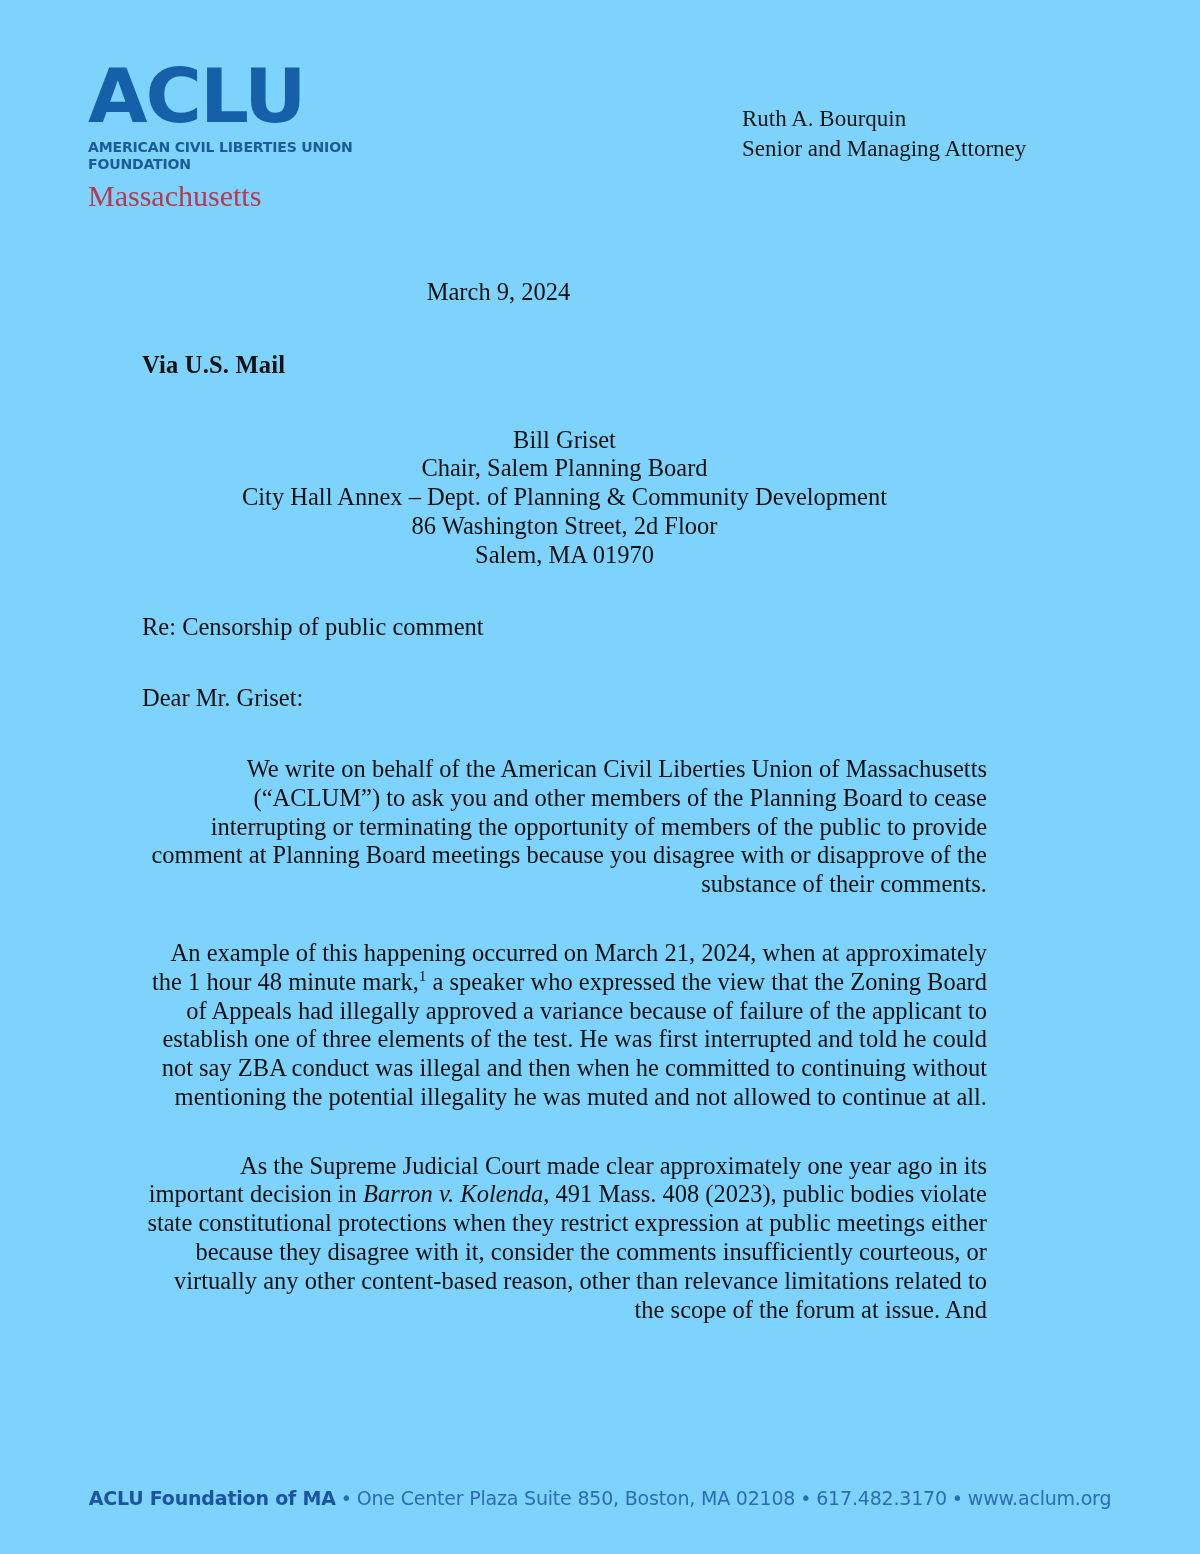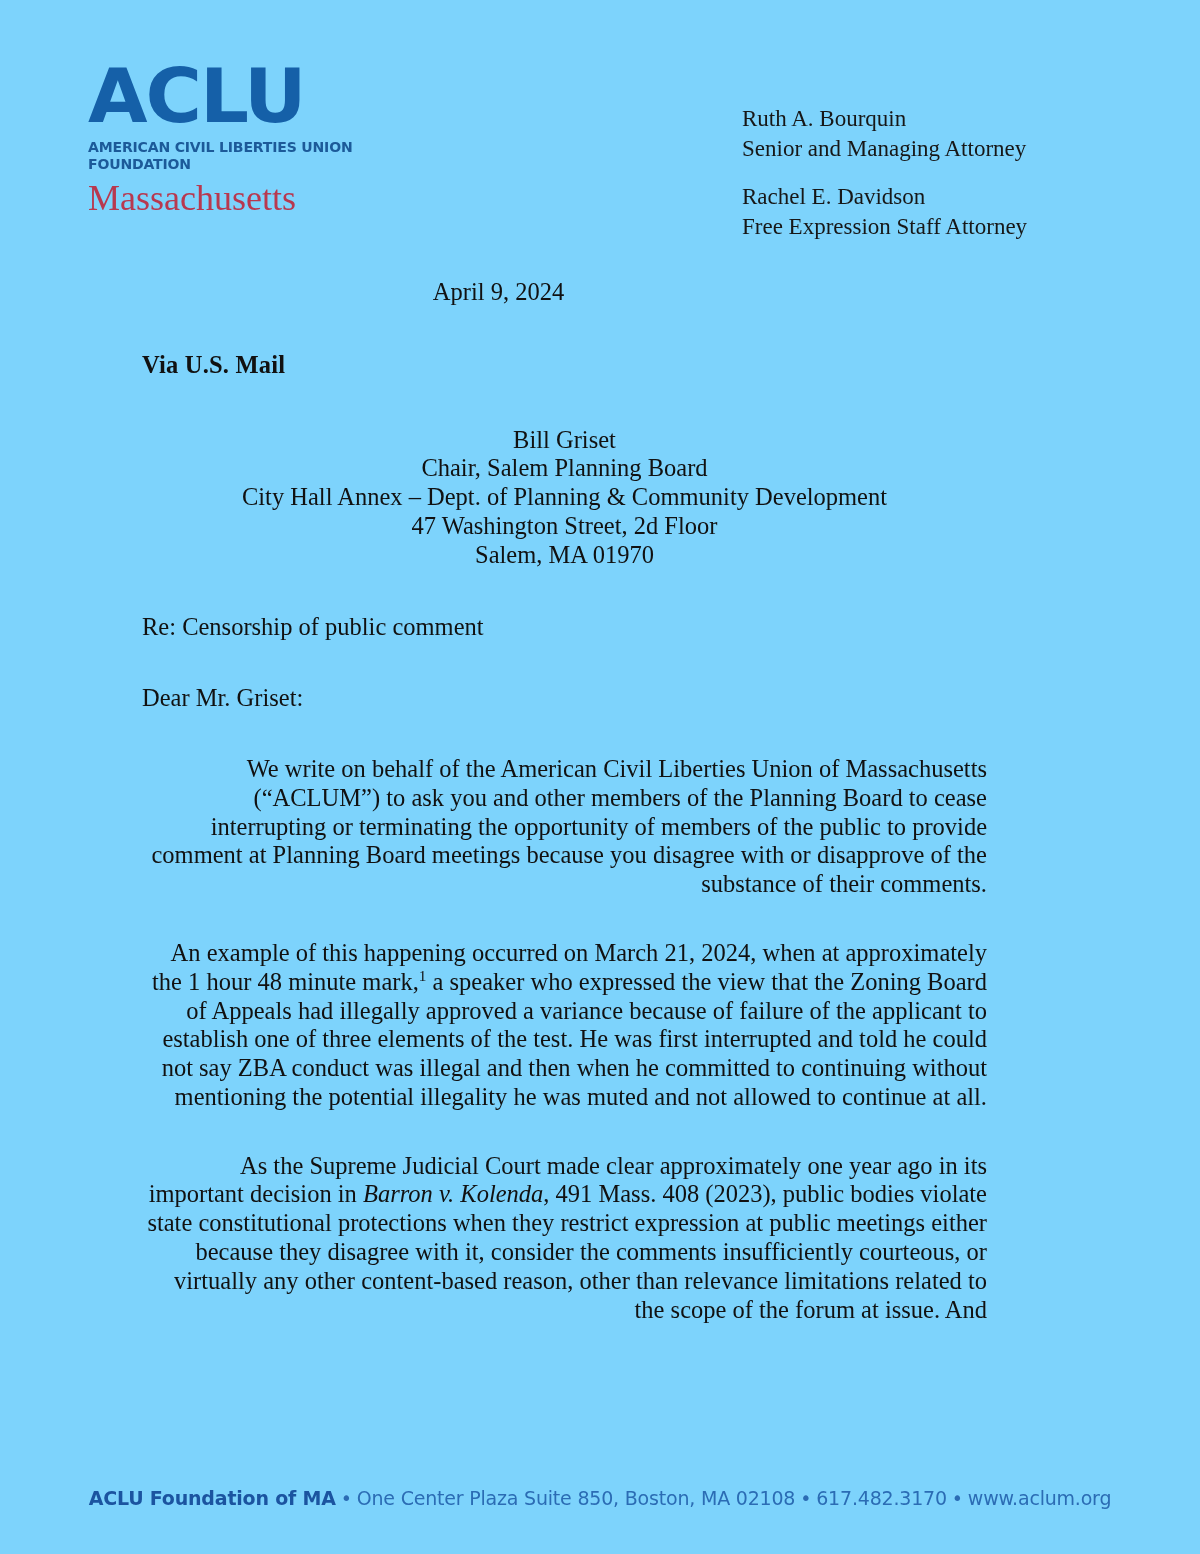--- a/index.html
+++ b/index.html
@@ -45,21 +45,21 @@
     font-size: 14.5px;
     line-height: 1.18;
     letter-spacing: -0.2px;
     color: #1c5a99;
     margin-top: 9px;
     transform: scaleX(0.97);
     transform-origin: left center;
   }
   .logo-state {
     font-family: "Liberation Serif", "DejaVu Serif", serif;
-    font-size: 36px;
+    font-size: 30px;
     line-height: 1.05;
     color: #b8384f;
     margin-top: 7px;
   }
 
   
   .attorneys {
     position: absolute;
     left: 722px;
     top: 104px;
@@ -174,37 +174,33 @@
       <div>FOUNDATION</div>
     </div>
     <div class="logo-state">Massachusetts</div>
   </div>
 
   <div class="attorneys">
     <div class="grp">
       <div>Ruth A. Bourquin</div>
       <div>Senior and Managing Attorney</div>
     </div>
-    <div class="grp">
-      <div>Rachel E. Davidson</div>
-      <div>Free Expression Staff Attorney</div>
-    </div>
   </div>
 
   <div class="body-col">
 
-    <div class="date-line">April 9, 2024</div>
+    <div class="date-line">March 9, 2024</div>
 
     <div class="via-mail">Via U.S. Mail</div>
 
     <div class="address-block">
       <div>Bill Griset</div>
       <div>Chair, Salem Planning Board</div>
       <div>City Hall Annex – Dept. of Planning &amp; Community Development</div>
-      <div>47 Washington Street, 2d Floor</div>
+      <div>86 Washington Street, 2d Floor</div>
       <div>Salem, MA 01970</div>
     </div>
 
     <div class="re-line">Re: Censorship of public comment</div>
 
     <div class="salutation">Dear Mr. Griset:</div>
 
     <p class="para">We write on behalf of the American Civil Liberties Union of Massachusetts (“ACLUM”) to ask you and other members of the Planning Board to cease interrupting or terminating the opportunity of members of the public to provide comment at Planning Board meetings because you disagree with or disapprove of the substance of their comments.</p>
 
     <p class="para">

